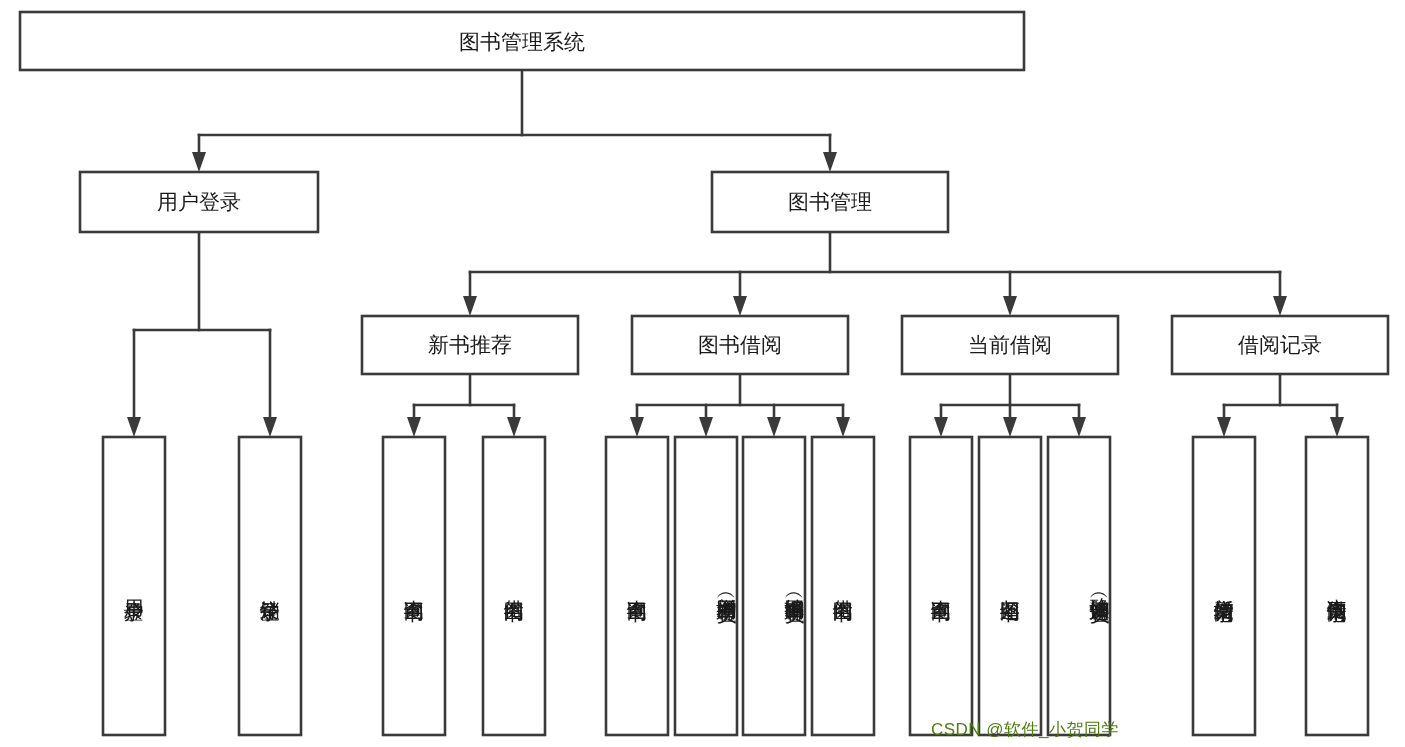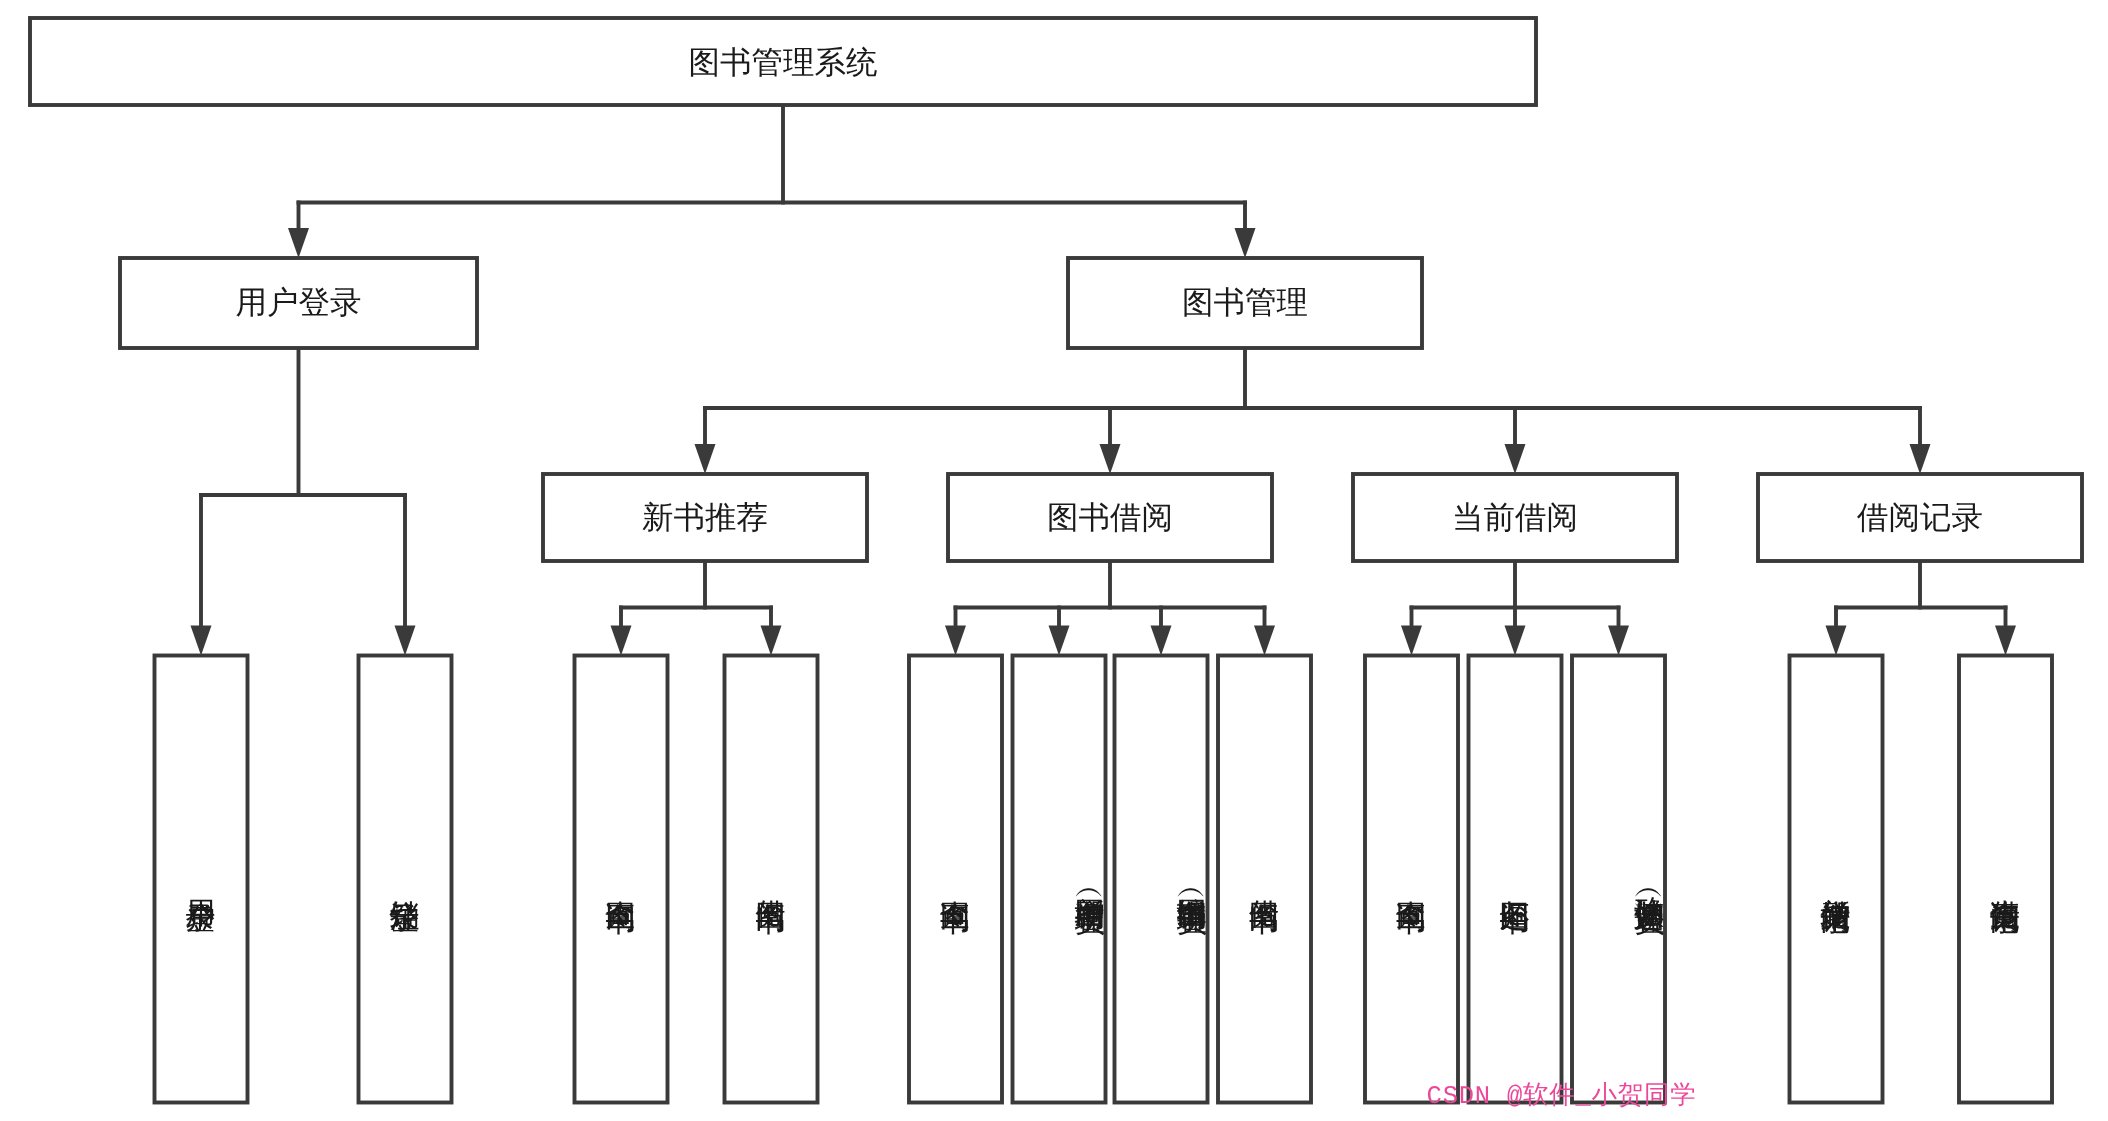--- a/index.html
+++ b/index.html
@@ -62,25 +62,25 @@
     font-family: "DejaVu Sans", "Liberation Sans", sans-serif;
     font-size: 20px;
     line-height: 1.02;
     letter-spacing: 1px;
     color: #1a1a1a;
     white-space: nowrap;
     pointer-events: none;
   }
   .watermark {
     position: absolute;
-    right: 4px;
+    right: 16px;
     bottom: 6px;
-    font-family: Liberation Mono, monospace;
+    font-family: Liberation Sans, sans-serif;
     font-size: 17px;
-    color: #ec4899;
+    color: #4d7c0f;
     letter-spacing: 0.5px;
     white-space: nowrap;
   }
 </style>
 </head>
 <body>
 
 <div id="diagram-root">
   <svg class="diagram" viewBox="0 0 1405 747" xmlns="http://www.w3.org/2000/svg">
 

